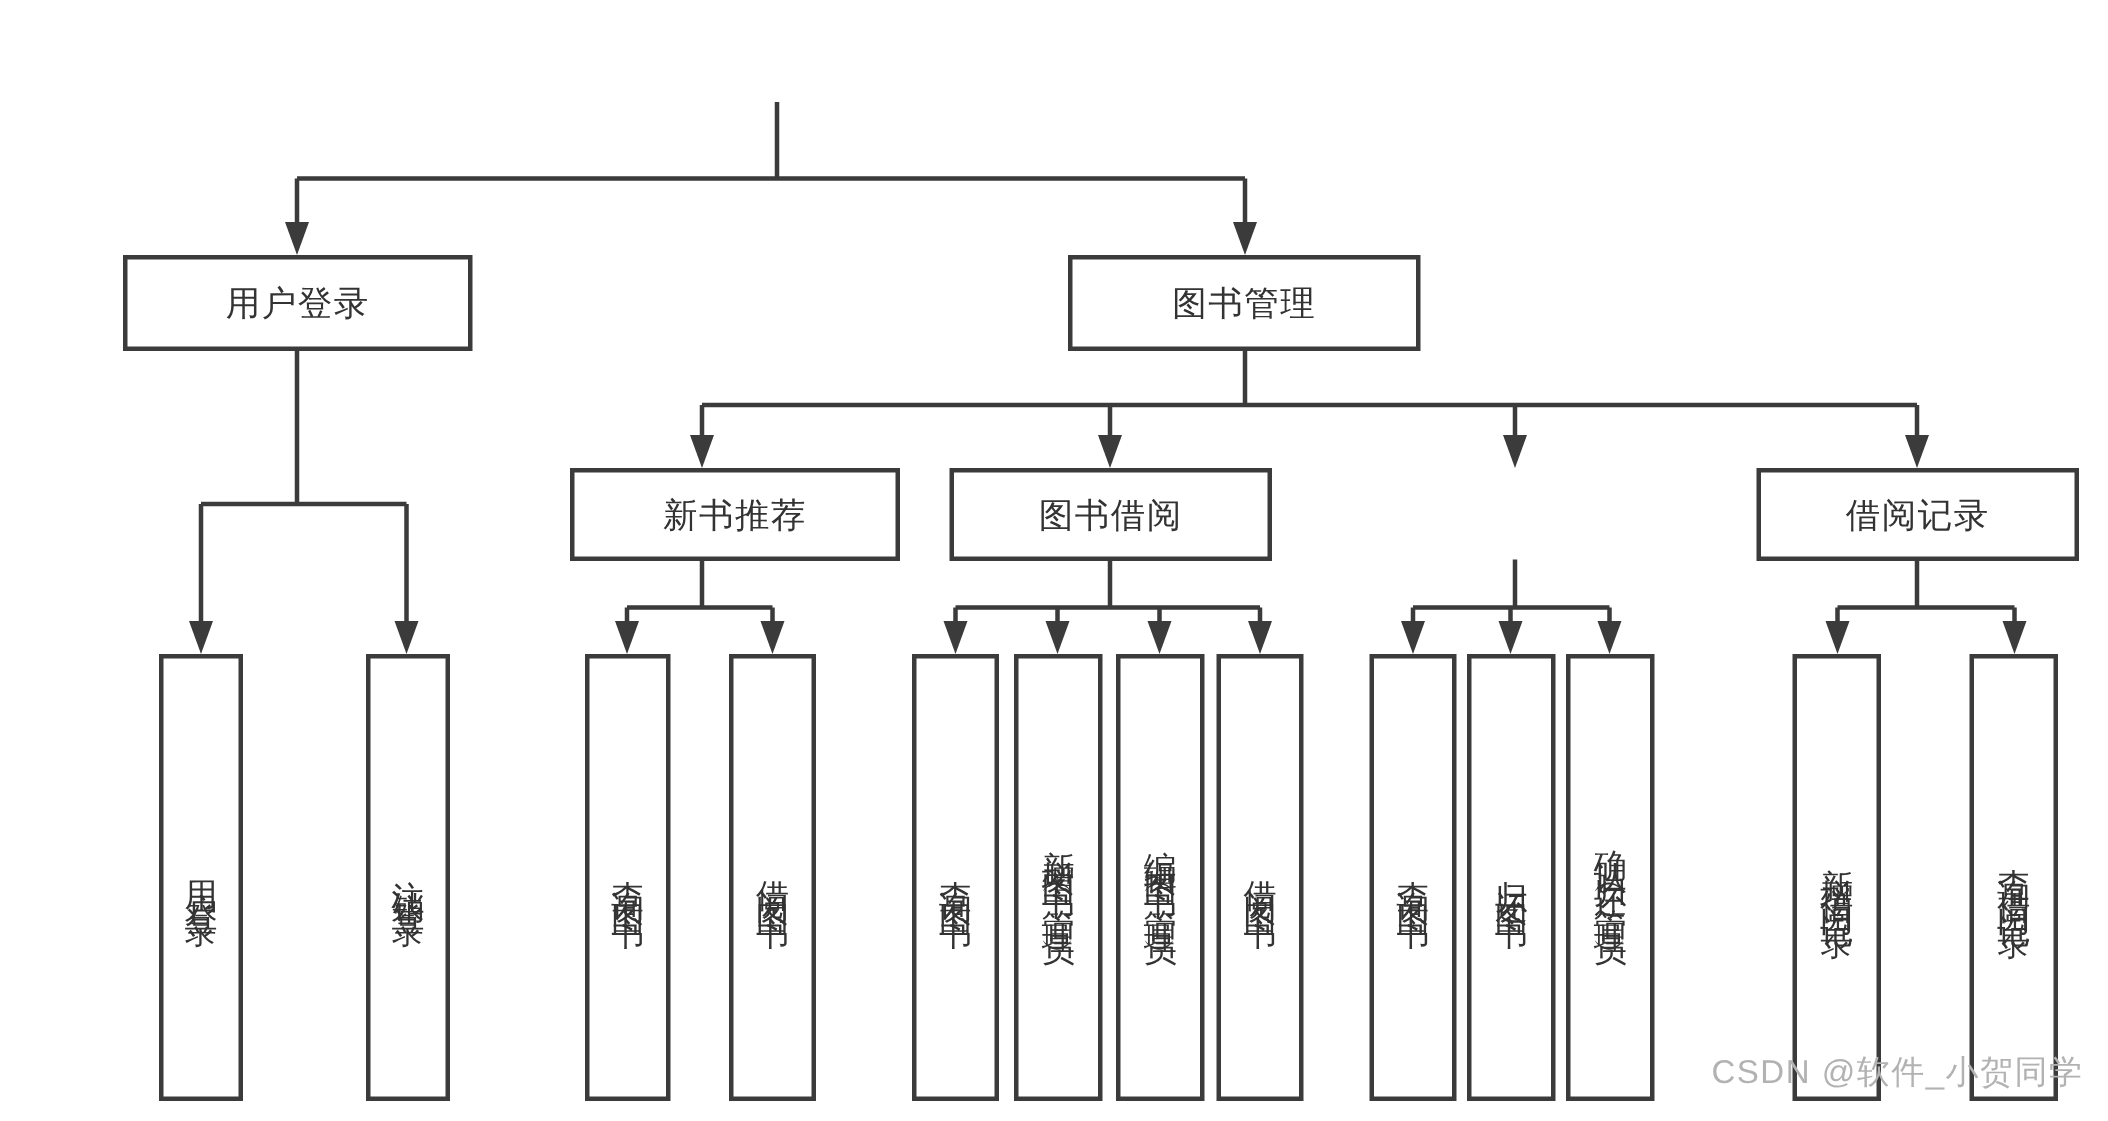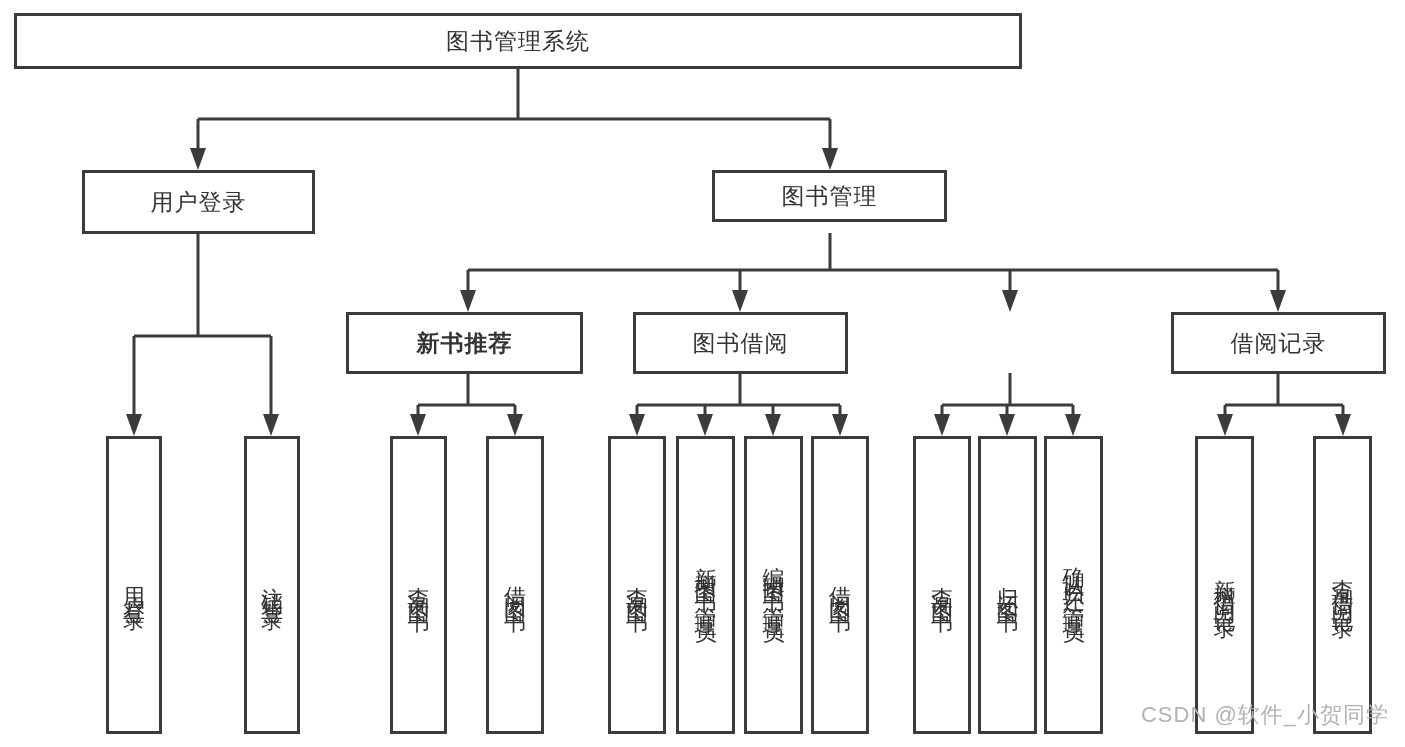--- a/index.html
+++ b/index.html
@@ -94,26 +94,25 @@
       <path d="M765,414 L781,414 L773,436 Z"></path>
       <path d="M832,414 L848,414 L840,436 Z"></path>
       <path d="M934,414 L950,414 L942,436 Z"></path>
       <path d="M999,414 L1015,414 L1007,436 Z"></path>
       <path d="M1065,414 L1081,414 L1073,436 Z"></path>
       <path d="M1217,414 L1233,414 L1225,436 Z"></path>
       <path d="M1335,414 L1351,414 L1343,436 Z"></path>
     </g>
   </svg>
 
-  <div class="node" style="left:14px; top:13px; width:1008px; height:56px;">图书管理系统</div>
 
   <div class="node" style="left:82px; top:170px; width:233px; height:64px;">用户登录</div>
-  <div class="node" style="left:712px; top:170px; width:235px; height:52px;">图书管理</div>
+  <div class="node" style="left:712px; top:170px; width:235px; height:64px;">图书管理</div>
 
-  <div class="node" style="left:346px; top:312px; width:237px; height:62px;font-weight:bold;">新书推荐</div>
+  <div class="node" style="left:380px; top:312px; width:220px; height:62px;">新书推荐</div>
   <div class="node" style="left:633px; top:312px; width:215px; height:62px;">图书借阅</div>
   <div class="node" style="left:1171px; top:312px; width:215px; height:62px;">借阅记录</div>
 
   <div class="leaf" style="left:106px; width:56px;">用户登录</div>
   <div class="leaf" style="left:244px; width:56px;">注销登录</div>
 
   <div class="leaf" style="left:390px; width:57px;">查询图书</div>
   <div class="leaf" style="left:486px; width:58px;">借阅图书</div>
 
   <div class="leaf" style="left:608px; width:58px;">查询图书</div>

